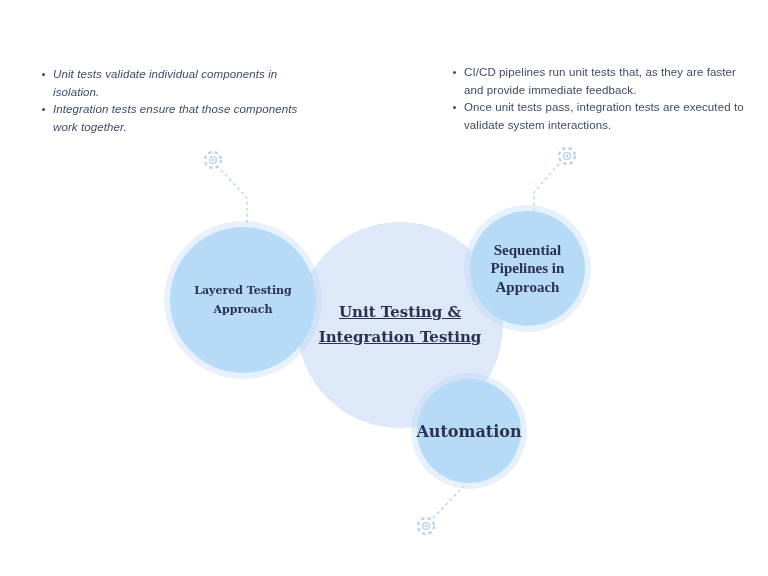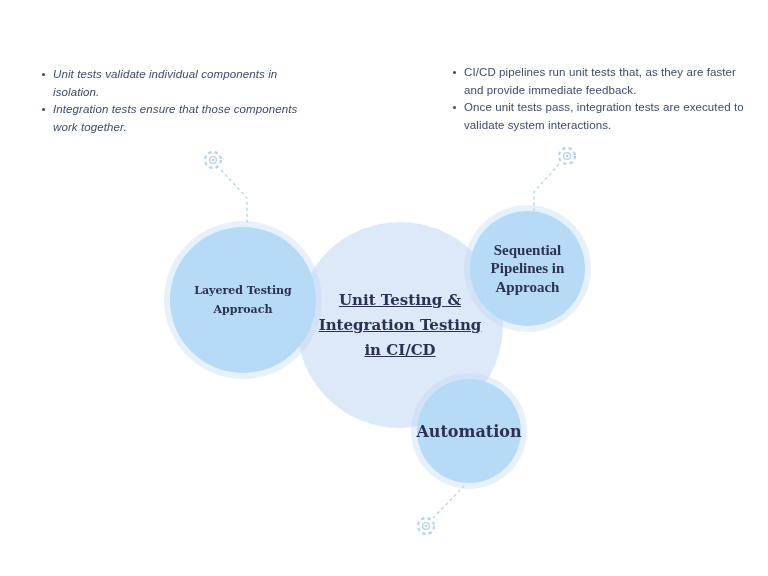--- a/index.html
+++ b/index.html
@@ -101,21 +101,20 @@
       <circle class="gear-ring" cx="426" cy="526" r="8"></circle>
       <circle class="gear-inner" cx="426" cy="526" r="3.4"></circle>
       <circle class="gear-dot" cx="426" cy="526" r="1.3"></circle>
     </g>
   </svg>
 
   <div class="bubble bubble-center">
     <div class="serif-label">
       <span class="line">Unit Testing &amp;</span>
       <span class="line">Integration Testing</span>
-      <span class="line">in CI/CD</span>
     </div>
   </div>
 
   <div class="bubble bubble-small bubble-layered">
     <div class="serif-label">
       <span class="line">Layered Testing</span>
       <span class="line">Approach</span>
     </div>
   </div>
 

